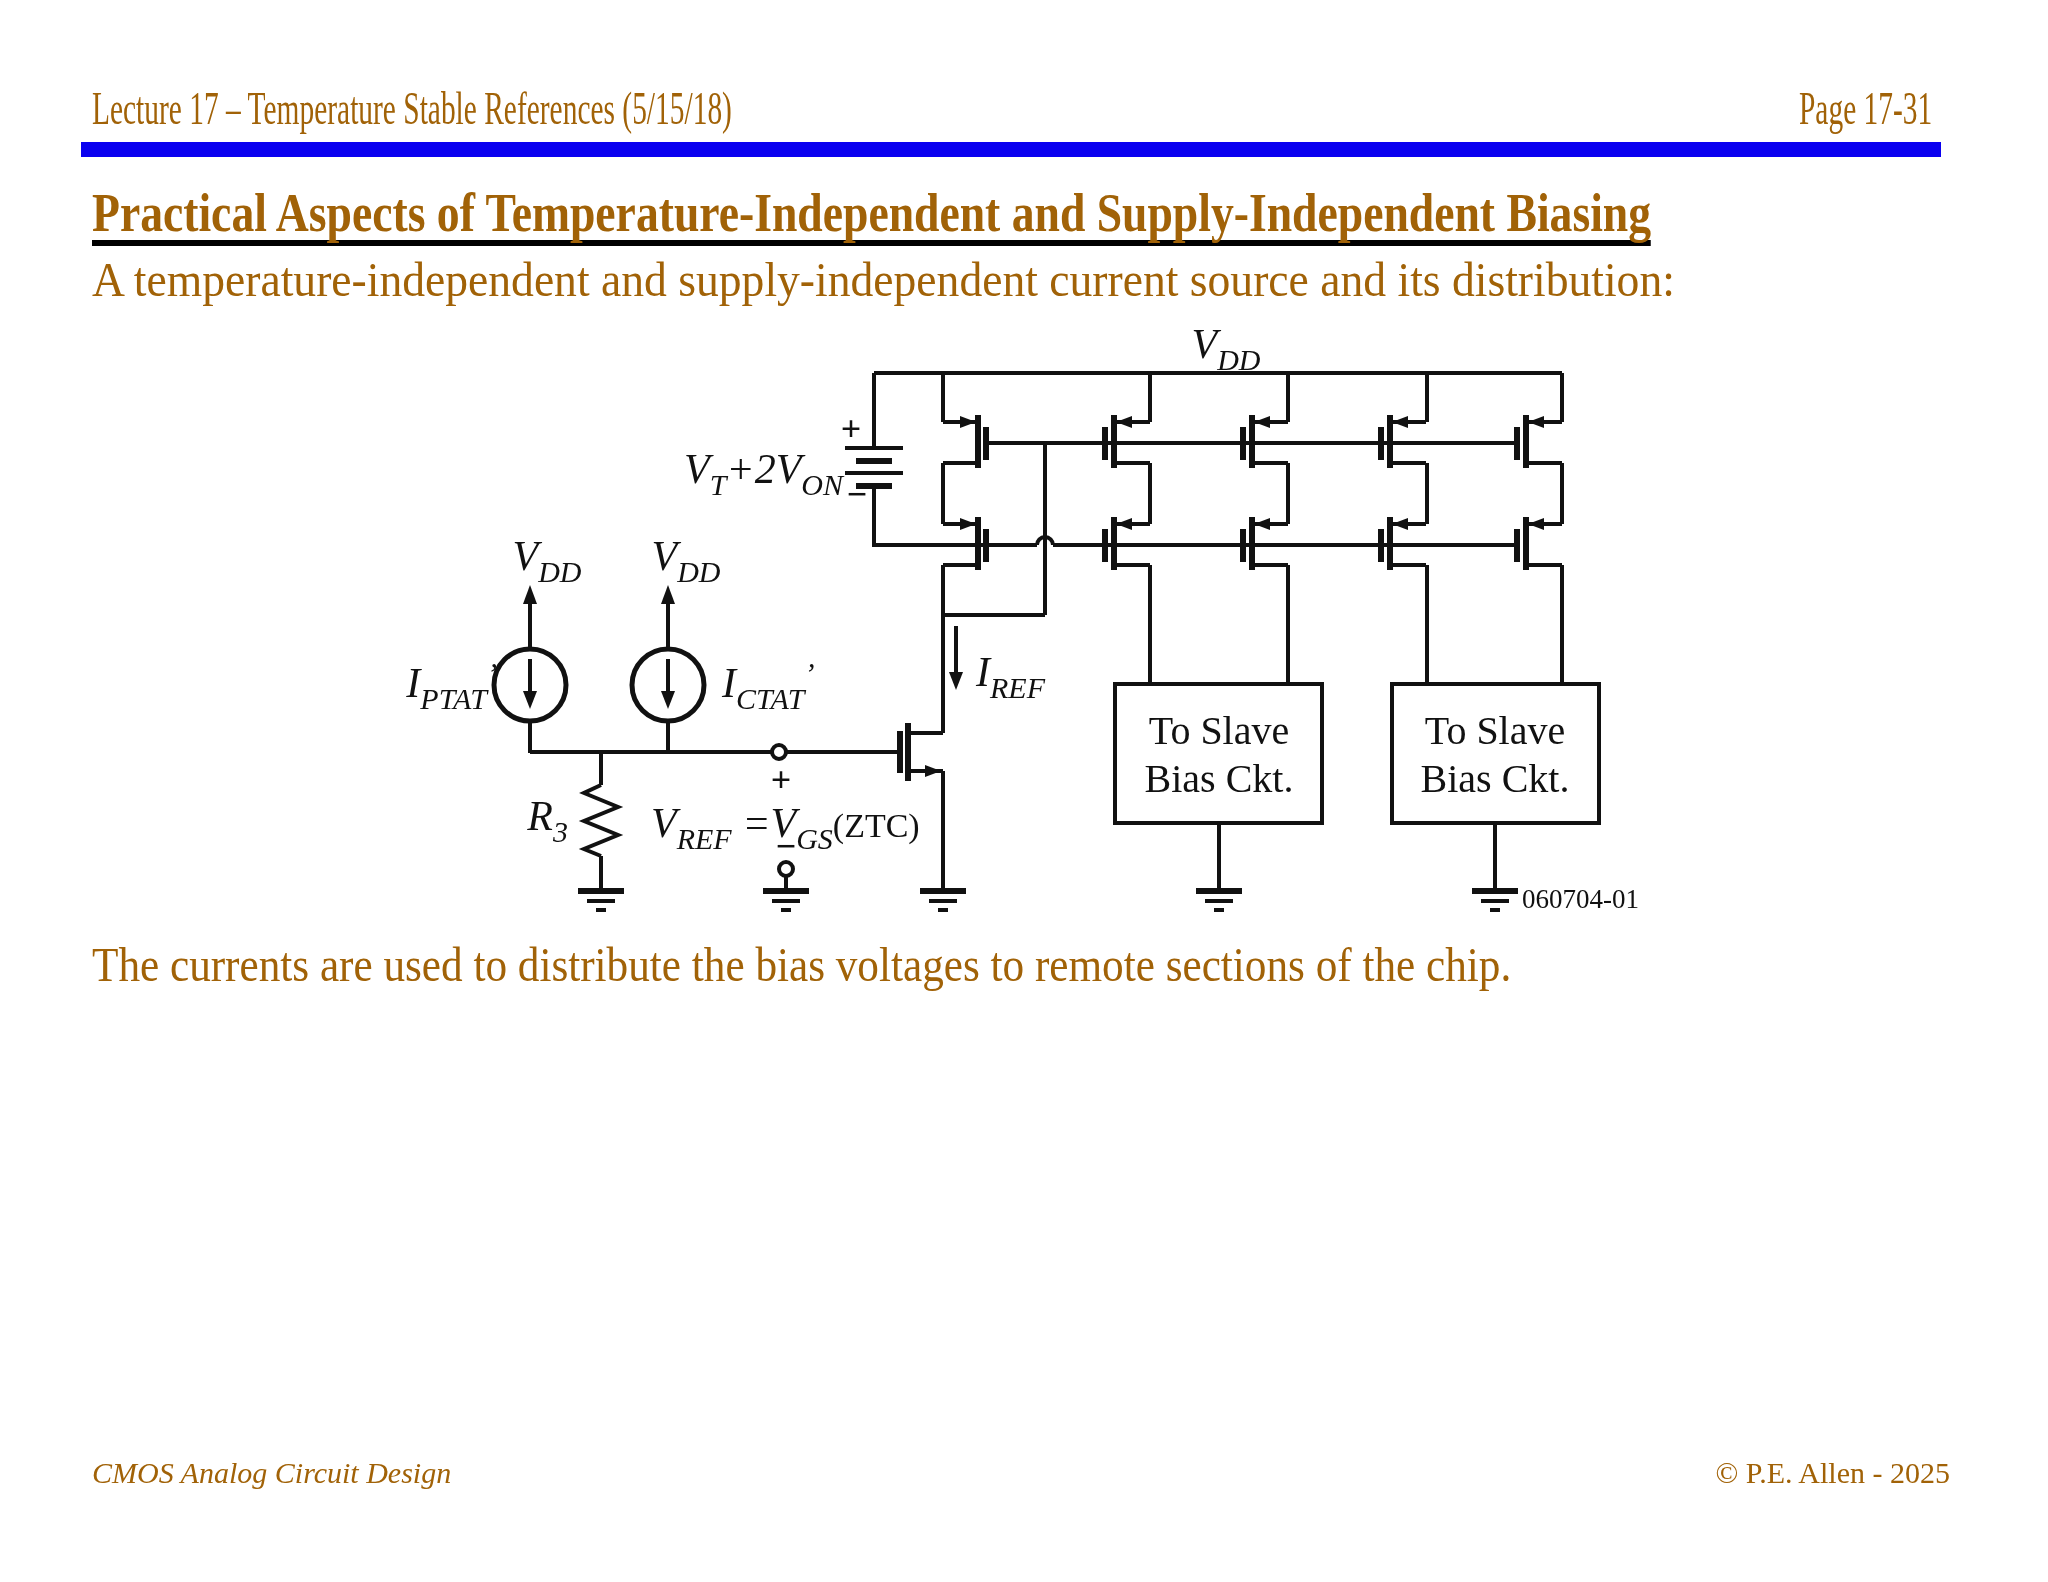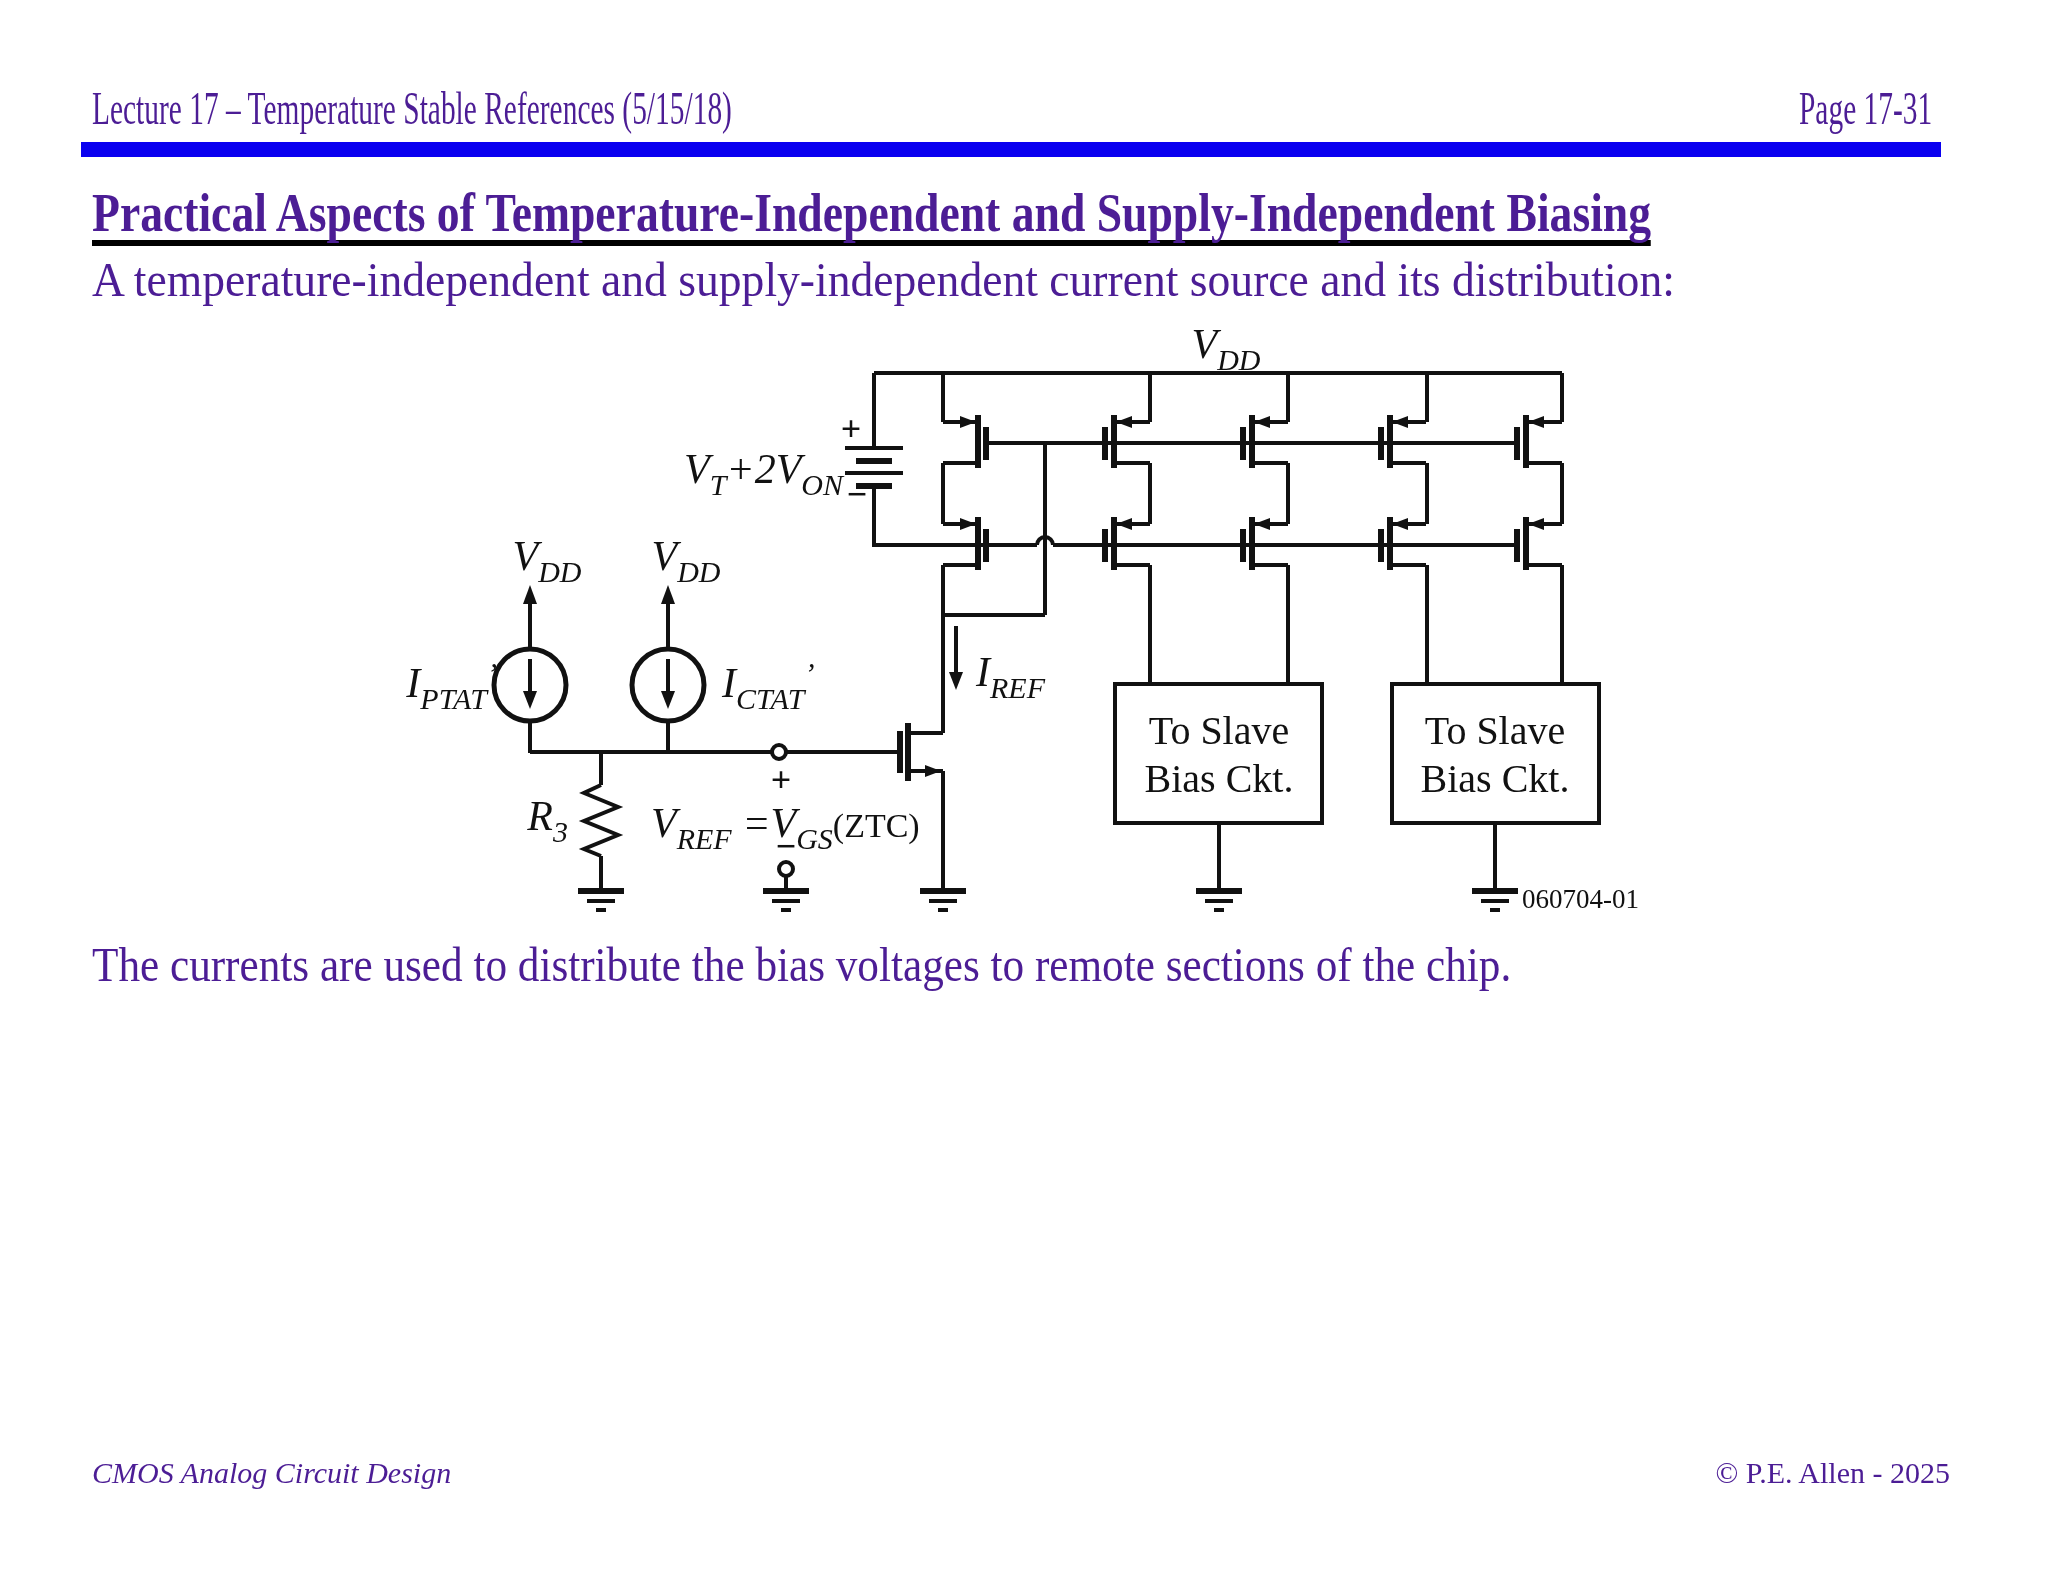--- a/index.html
+++ b/index.html
@@ -1,17 +1,17 @@
 <!DOCTYPE html>
 <html><head>
 <meta charset="utf-8">
 <style>
   html,body{margin:0;padding:0;background:#888;}
   .slide{position:relative;width:2048px;height:1582px;background:#ffffff;overflow:hidden;
-         font-family:"Liberation Serif",serif;color:#4c1d95;}
+         font-family:"Liberation Serif",serif;color:#a16207;}
   .abs{position:absolute;white-space:nowrap;line-height:1;}
   .hdr{font-size:46px;transform:scaleX(.64);}
   .hdr-l{left:92px;top:86px;transform-origin:left top;}
   .hdr-r{right:116px;top:86px;transform-origin:right top;}
   .bar{position:absolute;left:81px;top:142px;width:1860px;height:15px;}
   .title{left:92px;top:185px;font-size:55px;font-weight:bold;transform:scaleX(.83);
          transform-origin:left top;border-bottom:6px solid #000;padding-bottom:0px;}
   .intro{left:92px;top:256px;font-size:48px;transform:scaleX(.95);transform-origin:left top;}
   .caption{left:92px;top:941px;font-size:48px;transform:scaleX(.90);transform-origin:left top;}
   .ftr{font-size:30px;top:1458px;}

